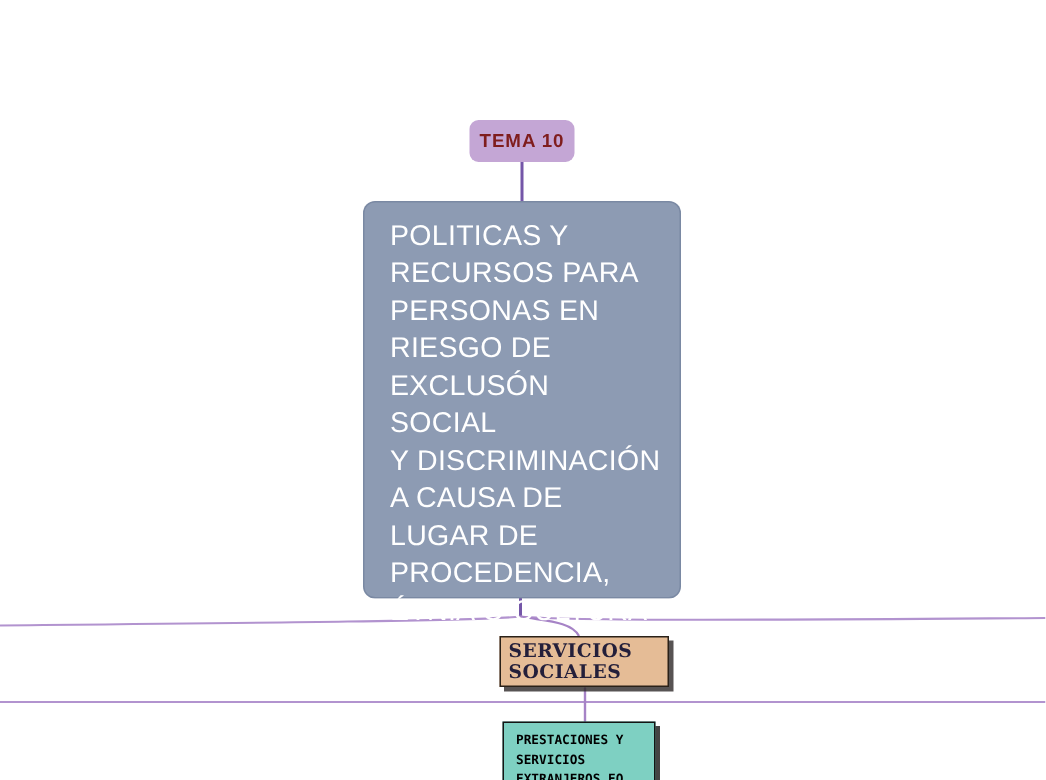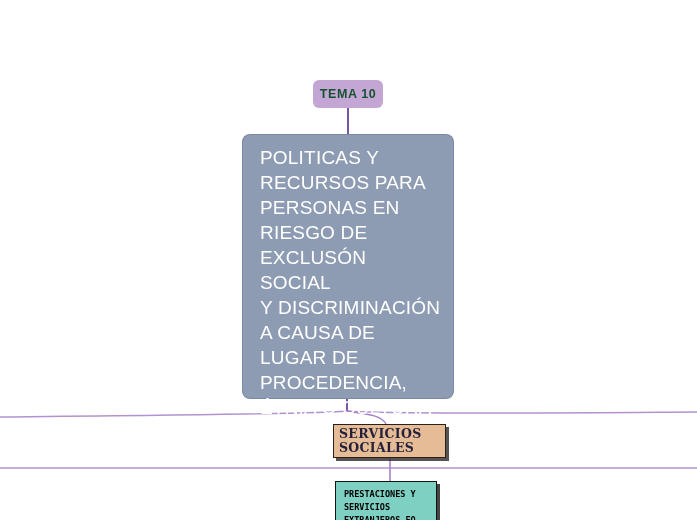--- a/index.html
+++ b/index.html
@@ -104,21 +104,21 @@
 <svg id="connector-layer" viewBox="0 0 697 520" xmlns="http://www.w3.org/2000/svg" fill="none">
   <path d="M348,107 L348,135" stroke-width="2" stroke-linecap="round" style="stroke: rgb(116, 86, 168);"></path>
   <path d="M347,399 L347,411" stroke-width="2" stroke-linecap="round" style="stroke: rgb(116, 86, 168);"></path>
   <path d="M347,411 C320,414 150,415.5 0,417" stroke-width="1.4" style="stroke: rgb(178, 147, 207);"></path>
   <path d="M347,411 C385,414.5 550,413 697,412" stroke-width="1.4" style="stroke: rgb(178, 147, 207);"></path>
   <path d="M347,411 C362,414 381,414 386,424" stroke-width="1.5" style="stroke: rgb(166, 131, 198);"></path>
   <path d="M0,468 L697,468" stroke-width="1.4" style="stroke: rgb(178, 147, 207);"></path>
   <path d="M390,459 L390,481" stroke-width="1.6" stroke-linecap="round" style="stroke: rgb(166, 131, 198);"></path>
 </svg>
 
-<div class="node" id="tema-node" style="background-color: rgb(196, 166, 213); color: #14532d;">
+<div class="node" id="tema-node" style="background-color: rgb(196, 166, 213); color: #7f1d1d;">
   <span class="node-label">TEMA 10</span>
 </div>
 
 <div class="node" id="root-node" style="background-color: rgb(141, 155, 179); color: rgb(255, 255, 255);">
   <span class="node-label">POLITICAS Y
 RECURSOS PARA
 PERSONAS EN
 RIESGO DE
 EXCLUSÓN SOCIAL
 Y DISCRIMINACIÓN

